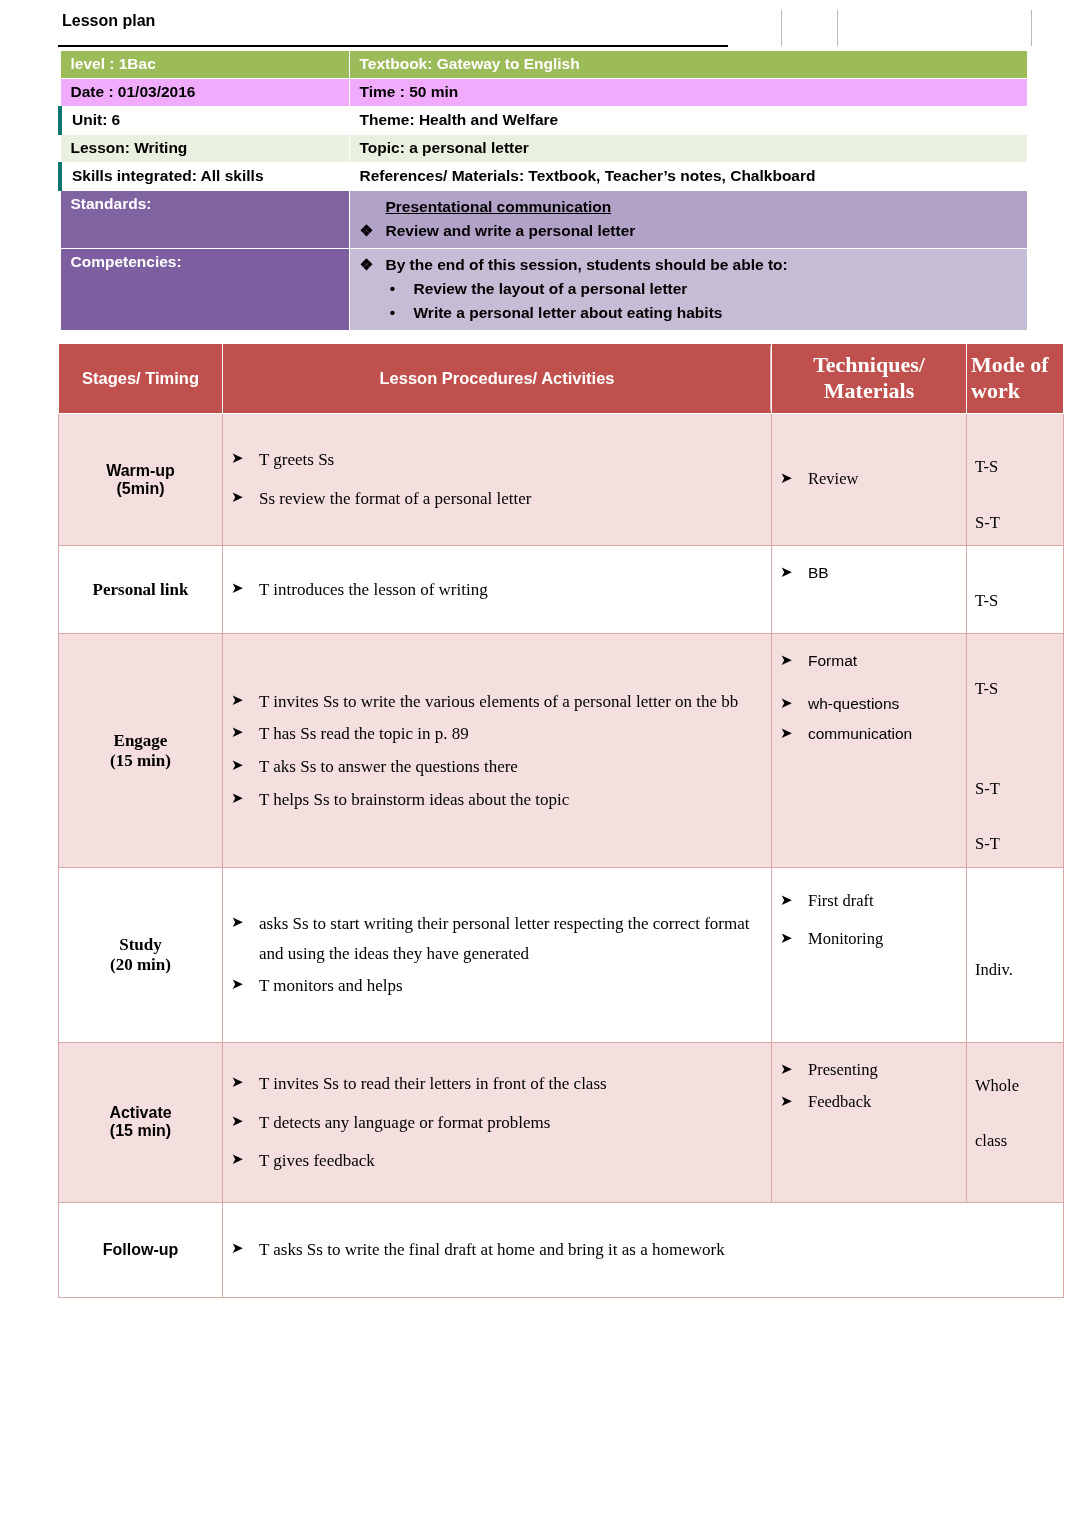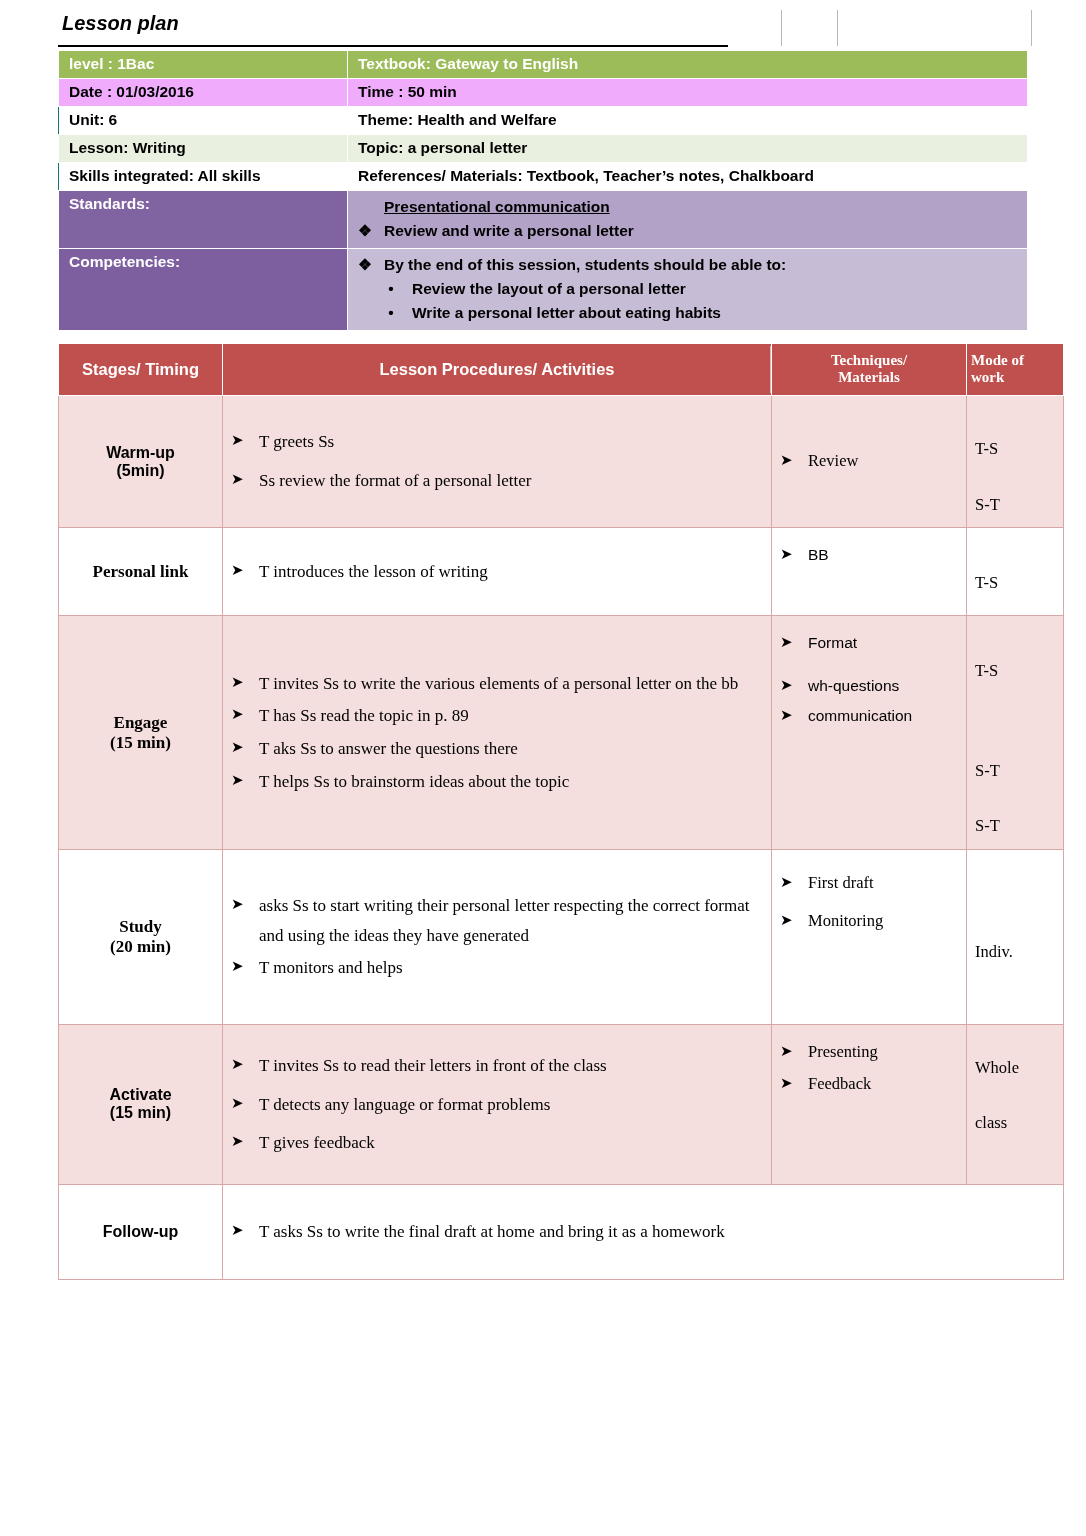--- a/index.html
+++ b/index.html
@@ -20,26 +20,25 @@
     box-sizing: border-box;
     padding: 10px 58px 0 58px;
   }
 
   
   .title-row {
     position: relative;
     height: 40px;
   }
   .doc-title {
-    font-size: 20px;
+    font-size: 16px;
     font-weight: bold;
     font-family: "Liberation Sans", sans-serif;
     padding: 2px 0 4px 4px;
     display: inline-block;
-    font-style: italic;
   }
   .title-underline {
     position: absolute;
     left: 0;
     top: 35px;
     width: 670px;
     border-bottom: 2px solid #000;
   }
   .title-tick-a {
     position: absolute;
@@ -77,21 +76,21 @@
     font-weight: bold;
   }
   .col-left { width: 272px; }
   .row-head td {
     background: #9cbb59;
     color: #ffffff;
   }
   .row-tint1 td { background: #f0abfc; }
   .row-tint2 td { background: #eaf0df; }
   .row-white td { background: #ffffff; border-color: #c9d6b0; }
-  .row-white td.col-left { border-left: 1px solid #0f766e; }
+  .row-white td.col-left { border-left: 4px solid #0f766e; }
 
   td.purple-dark {
     background: #8064a2;
     color: #ffffff;
   }
   td.purple-light {
     background: #b3a2c7;
     color: #000000;
     font-weight: bold;
   }
@@ -129,21 +128,21 @@
     width: 970px;
     table-layout: fixed;
     margin-top: 12px;
     font-size: 16px;
   }
   table.proc th {
     background: #c0504d;
     color: #ffffff;
     border: 1px solid #ffffff;
     font-family: "Liberation Serif", serif;
-    font-size: 15px;
+    font-size: 22px;
     font-weight: bold;
     padding: 8px 4px 9px 4px;
   }
   table.proc th.th-stage {
     font-family: "Liberation Sans", sans-serif;
     font-size: 16.5px;
   }
   table.proc th.th-proc {
     font-family: "Liberation Sans", sans-serif;
     font-size: 16.5px;

